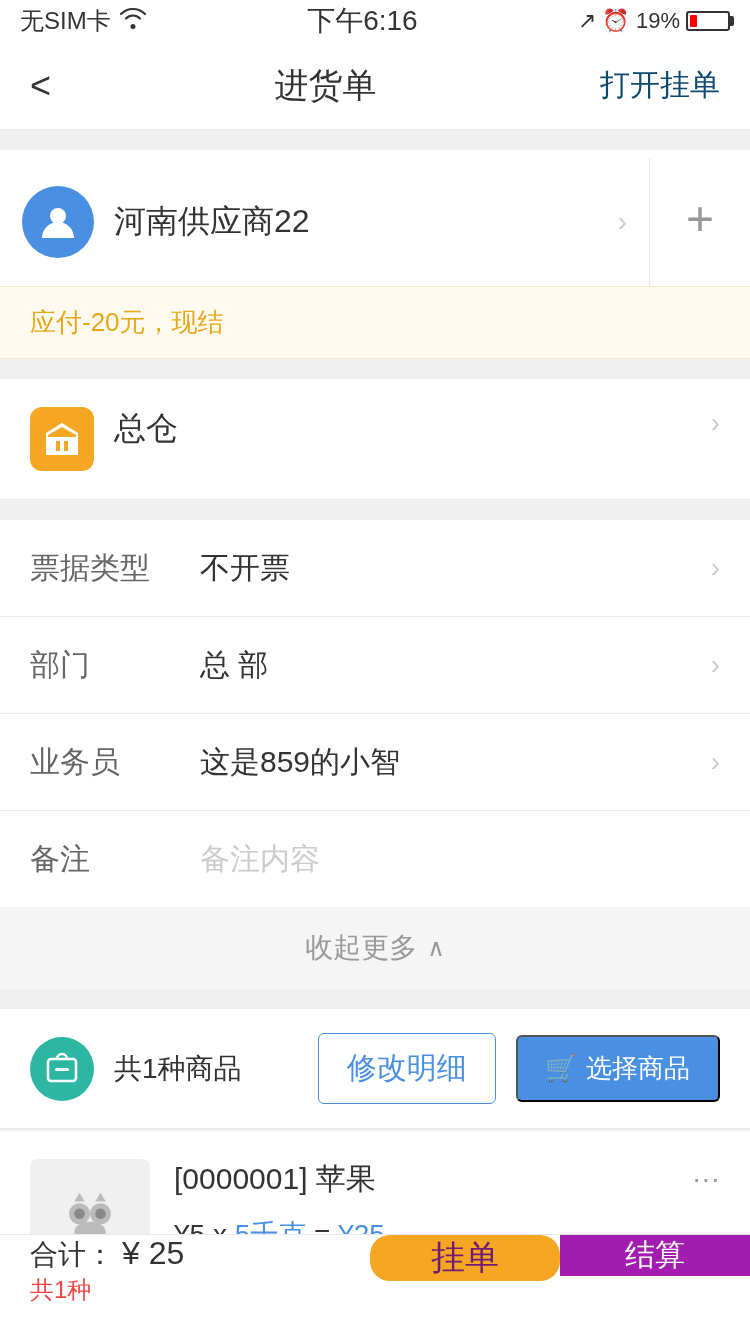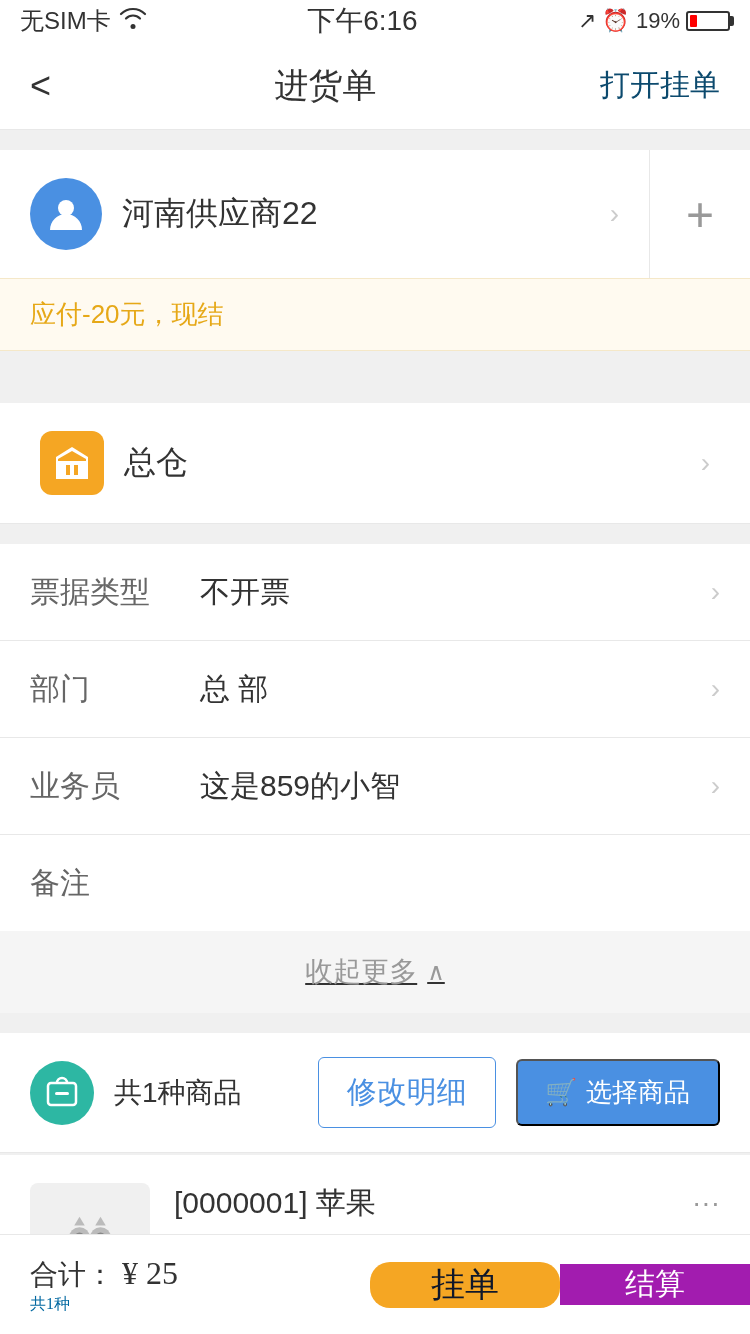--- a/index.html
+++ b/index.html
@@ -109,22 +109,23 @@
     
     .supplier-section {
       background: #fff;
       display: flex;
       align-items: stretch;
     }
     .supplier-main {
       flex: 1;
       display: flex;
       align-items: center;
-      padding: 28px 30px;
+      padding: 28px 22px;
       border-right: 1px solid #e8e8e8;
+      margin-top: 8px;
     }
     .supplier-avatar {
       width: 72px;
       height: 72px;
       border-radius: 50%;
       background: #4a90e2;
       display: flex;
       align-items: center;
       justify-content: center;
       color: #fff;
@@ -159,23 +160,22 @@
       font-size: 26px;
       color: #e6a817;
       border-top: 1px solid #f5e8c8;
       border-bottom: 1px solid #f5e8c8;
     }
 
     
     .warehouse-section {
       background: #fff;
       display: flex;
-      align-items: center;
-      padding: 28px 40px;
-      margin-top: 32px;
+      align-items: flex-start;
+      padding: 28px 30px;
     }
     .warehouse-icon {
       width: 64px;
       height: 64px;
       border-radius: 12px;
       background: #f5a623;
       display: flex;
       align-items: center;
       justify-content: center;
       margin-right: 20px;
@@ -219,21 +219,20 @@
     }
 
     
     .collapse-bar {
       background: #f5f5f5;
       display: flex;
       align-items: center;
       justify-content: center;
       padding: 22px 32px;
       gap: 10px;
-      text-decoration: underline;
     }
     .collapse-text {
       font-size: 28px;
       color: #999;
     }
     .collapse-icon {
       color: #999;
       font-size: 24px;
     }
 
@@ -335,44 +334,43 @@
 
     
     .bottom-bar {
       position: fixed;
       bottom: 0;
       left: 0;
       width: 750px;
       height: 100px;
       background: #fff;
       display: flex;
-      align-items: center;
+      align-items: flex-start;
       border-top: 1px solid #e8e8e8;
-      font-family: Liberation Serif, serif;
     }
     .bottom-total {
       flex: 1;
       display: flex;
       flex-direction: column;
       justify-content: center;
       padding: 0 30px;
     }
     .total-amount {
       font-size: 32px;
       font-weight: 500;
       color: #333;
     }
     .total-sub {
-      font-size: 16px;
-      color: #0369a1;
+      font-size: 24px;
+      color: #ef4444;
     }
     .btn-hang {
       width: 190px;
       background: #f5a623;
-      color: #0f172a;
+      color: #701a75;
       font-size: 34px;
       display: flex;
       align-items: center;
       justify-content: center;
       cursor: pointer;
       border-radius: 20px;
     }
     .btn-checkout {
       width: 190px;
       background: #a21caf;
@@ -468,20 +466,21 @@
 
   <div class="form-row">
     <span class="form-label">业务员</span>
     <span class="form-value">这是859的小智</span>
     <span class="chevron-right">›</span>
   </div>
   <div class="thin-divider"></div>
 
   <div class="form-row">
     <span class="form-label">备注</span>
+    <span class="form-value placeholder">备注内容</span>
   </div>
 </div>
 
 <div class="collapse-bar">
   <span class="collapse-text">收起更多</span>
   <span class="collapse-icon">∧</span>
 </div>
 
 <div class="section-divider"></div>
 

